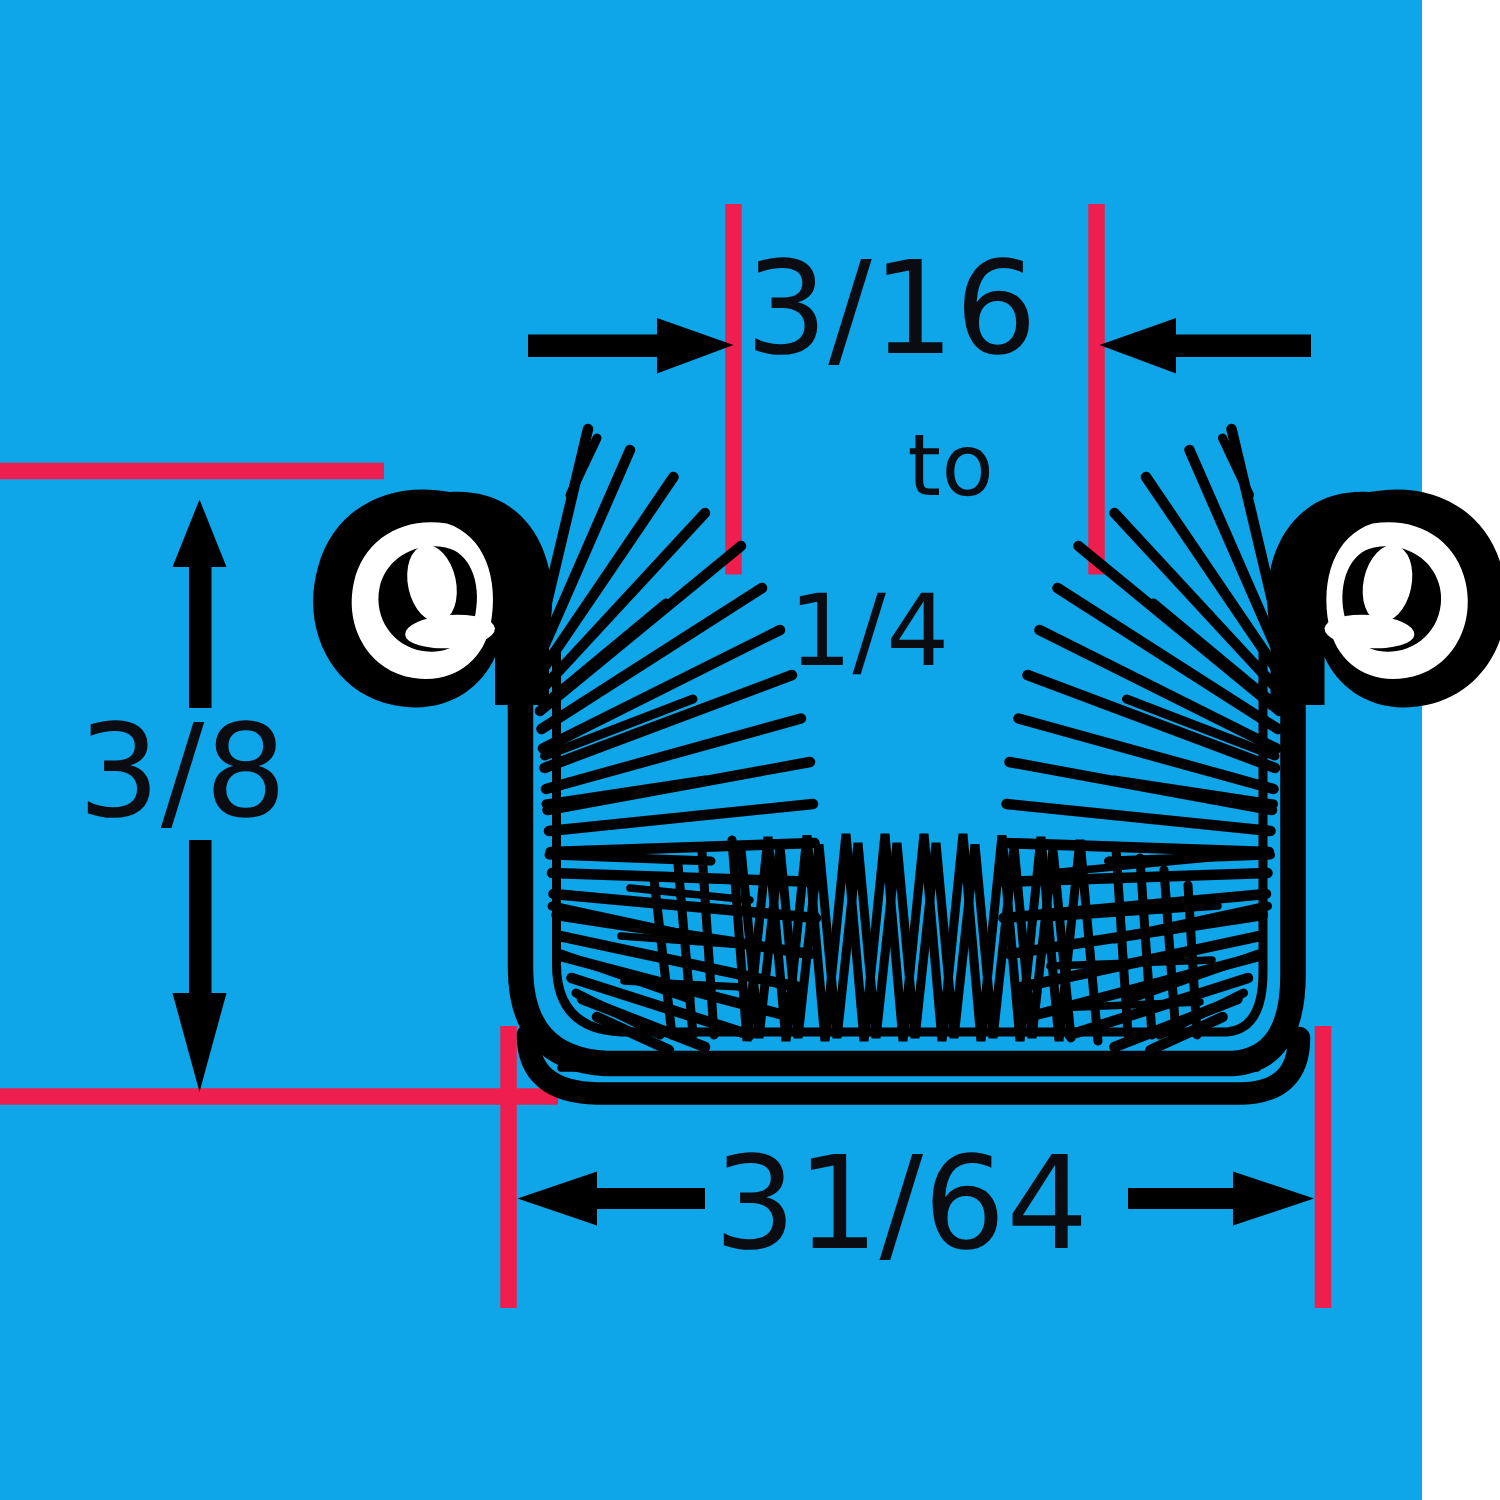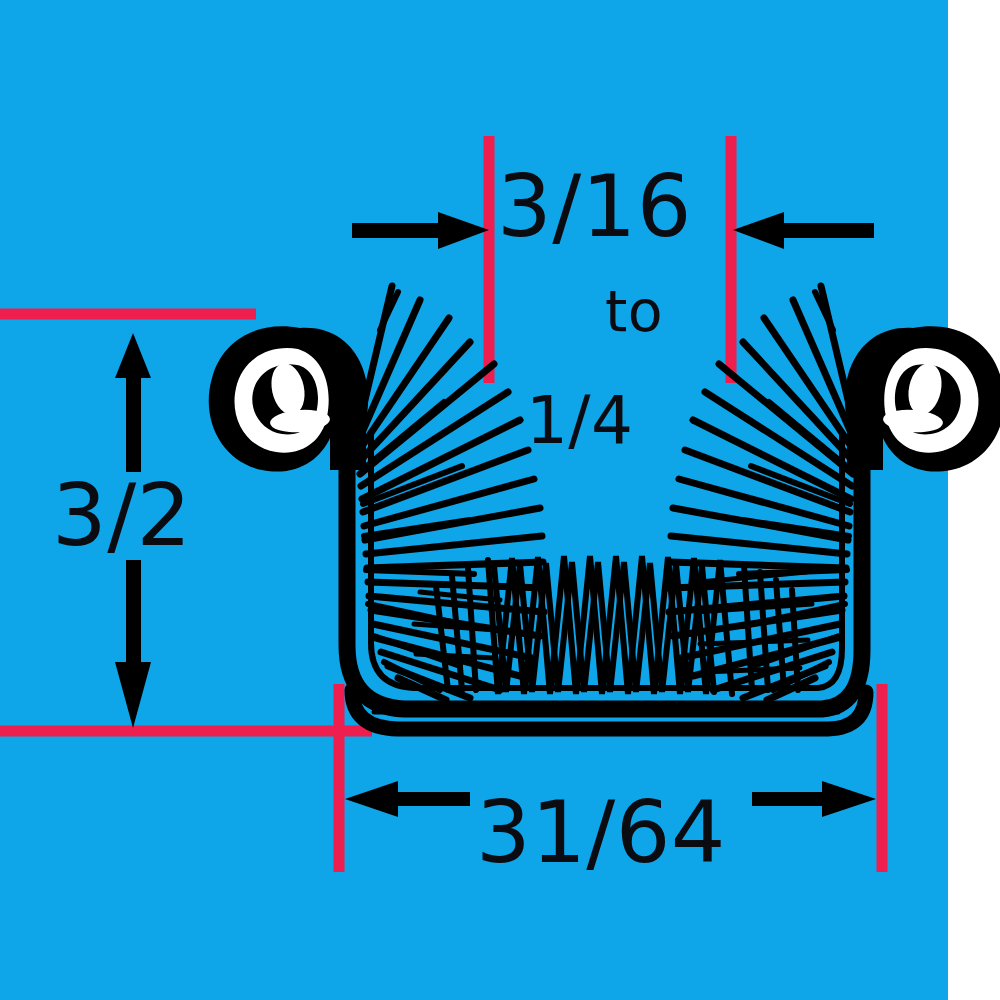--- a/index.html
+++ b/index.html
@@ -53,21 +53,21 @@
     top: 388px;
     font-size: 66px;
   }
   #label-left {
     left: 52px;
     top: 472px;
     font-size: 86px;
   }
   #label-bottom {
     left: 476px;
-    top: 789px;
+    top: 760px;
     font-size: 86px;
   }
 </style>
 </head>
 <body>
 
 <div id="stage">
 
   <svg id="drawing" viewBox="0 0 1000 1000" xmlns="http://www.w3.org/2000/svg">
 
@@ -261,17 +261,17 @@
     </g>
 
   </svg>
 
   <div class="dim-text" id="label-top-a">3/16</div>
 
   <div class="dim-text" id="label-top-b">to</div>
 
   <div class="dim-text" id="label-top-c">1/4</div>
 
-  <div class="dim-text" id="label-left">3/2</div>
+  <div class="dim-text" id="label-left">3/8</div>
 
   <div class="dim-text" id="label-bottom">31/64</div>
 
 </div>
 
 </body></html>

